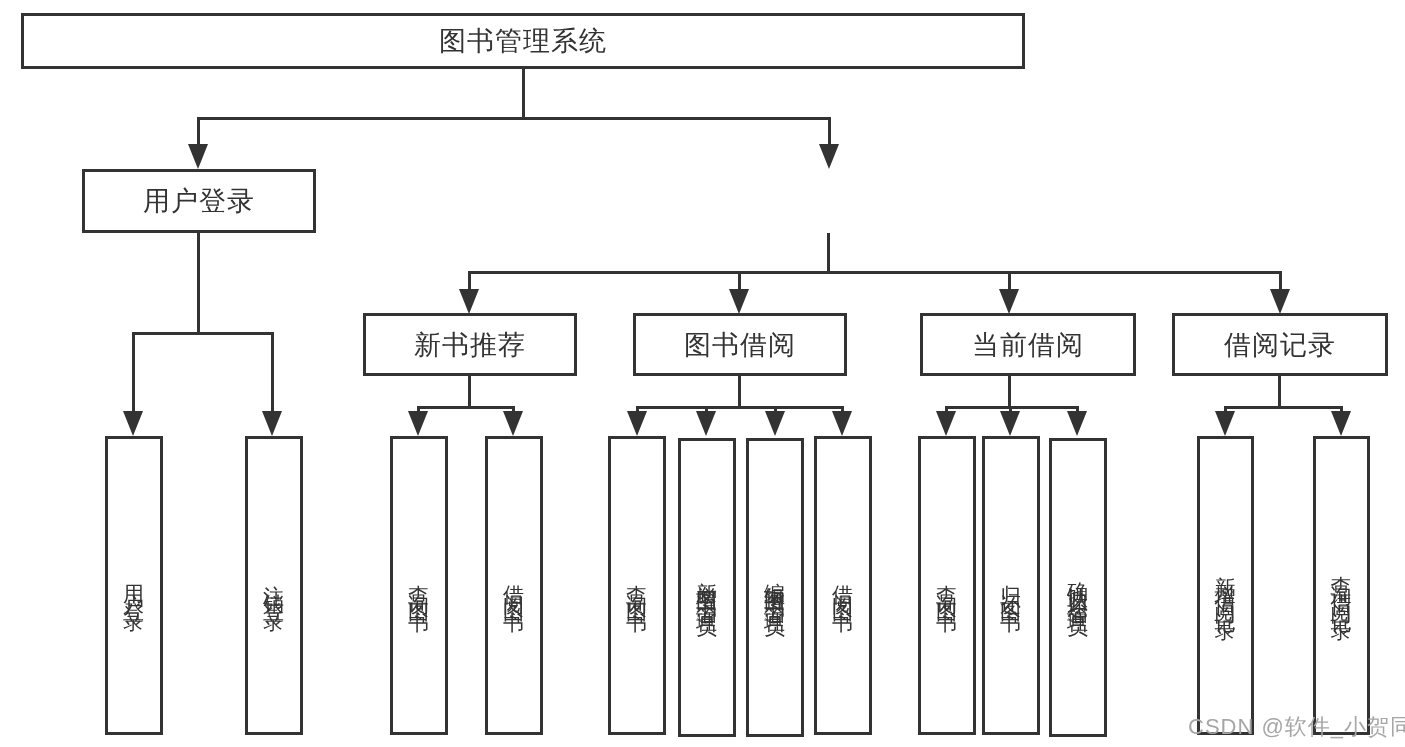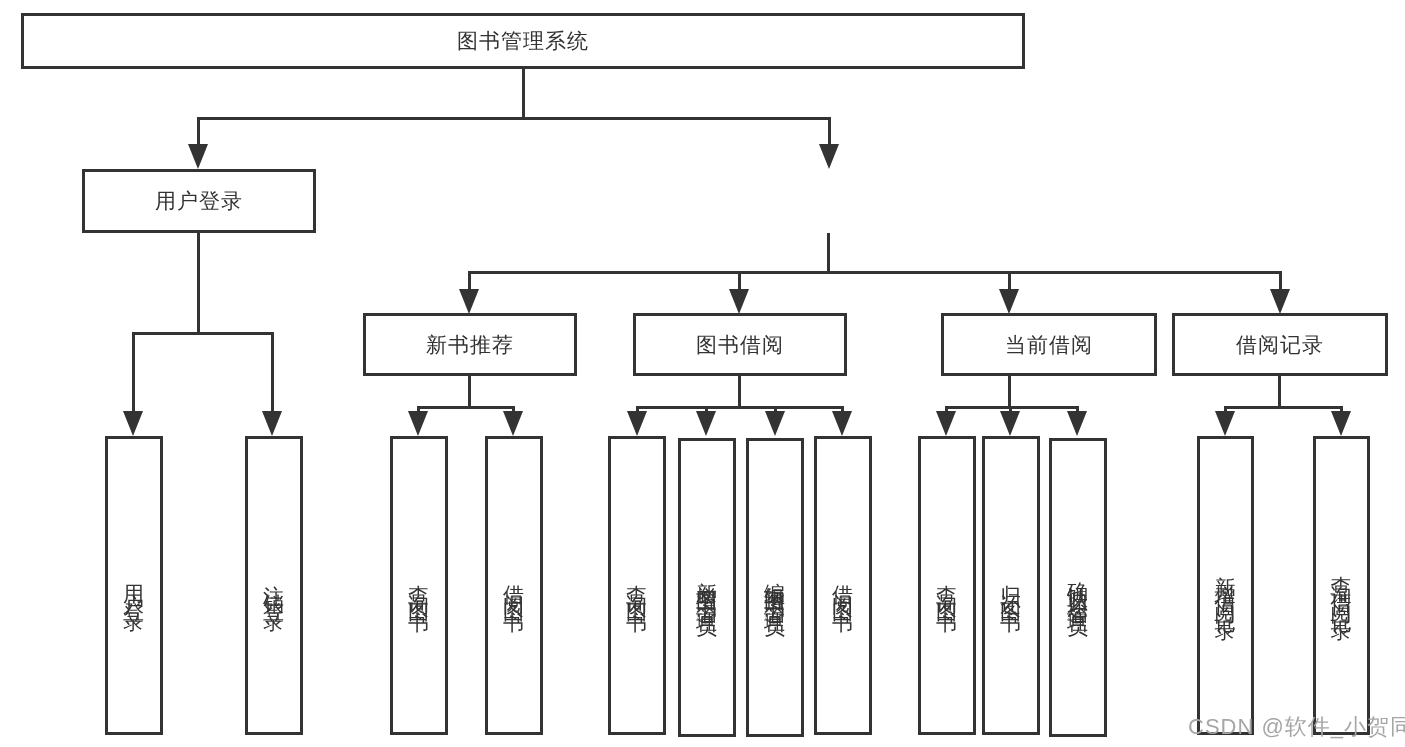--- a/index.html
+++ b/index.html
@@ -17,21 +17,21 @@
     color: #333;
   }
   .box {
     position: absolute;
     box-sizing: border-box;
     background: #ffffff;
     border: 3px solid #333333;
     display: flex;
     align-items: center;
     justify-content: center;
-    font-size: 21px;
+    font-size: 27px;
     color: #333333;
     letter-spacing: 1px;
     white-space: nowrap;
   }
   .vbox {
     position: absolute;
     box-sizing: border-box;
     background: #ffffff;
     border: 3px solid #333333;
     display: flex;
@@ -115,21 +115,21 @@
   <div class="arrow" style="left:999px; top:289px;"></div>
   <div class="vline" style="left:1279px; top:271px; height:22px;"></div>
   <div class="arrow" style="left:1270px; top:289px;"></div>
 
   <div class="box" style="left:363px; top:313px; width:214px; height:63px;">
     <span>新书推荐</span>
   </div>
   <div class="box" style="left:633px; top:313px; width:214px; height:63px;">
     <span>图书借阅</span>
   </div>
-  <div class="box" style="left:941px; top:313px; width:216px; height:63px;">
+  <div class="box" style="left:920px; top:313px; width:216px; height:63px;">
     <span>当前借阅</span>
   </div>
   <div class="box" style="left:1172px; top:313px; width:216px; height:63px;">
     <span>借阅记录</span>
   </div>
 
   <div class="vline" style="left:468px; top:376px; height:33px;"></div>
   <div class="hline" style="left:417px; top:406px; width:98px;"></div>
   <div class="vline" style="left:417px; top:406px; height:10px;"></div>
   <div class="arrow" style="left:408px; top:411px;"></div>

